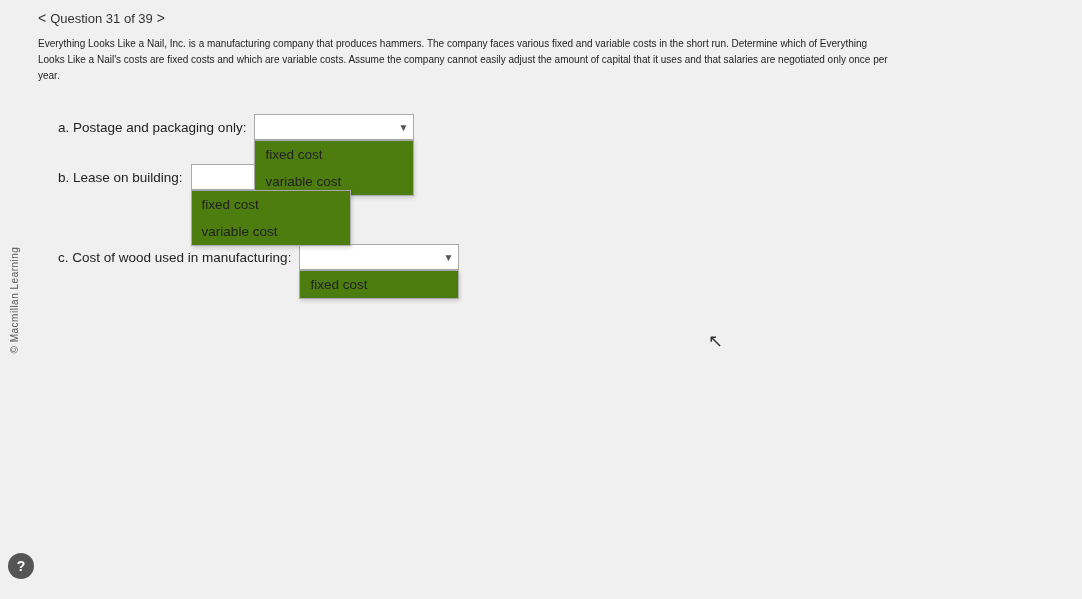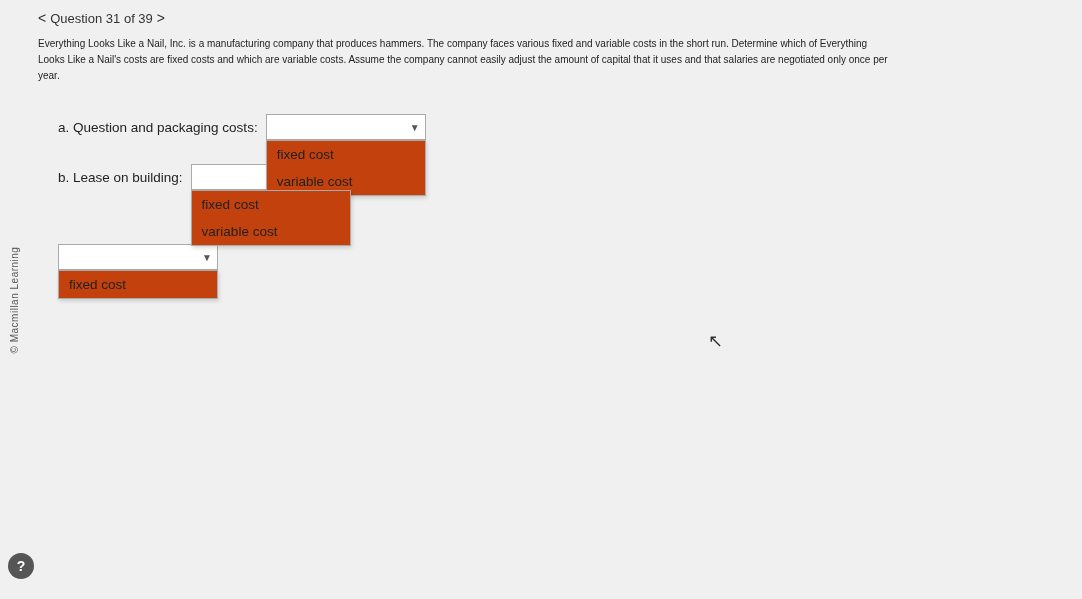--- a/index.html
+++ b/index.html
@@ -129,21 +129,21 @@
       font-size: 10px;
       color: #555;
     }
 
     .dropdown-open-list {
       position: absolute;
       top: 26px;
       left: 0;
       width: 160px;
       border: 1px solid #aaa;
-      background-color: #c2410c;
+      background-color: #4d7c0f;
       z-index: 10;
       box-shadow: 1px 2px 4px rgba(0,0,0,0.15);
     }
 
     .dropdown-option {
       padding: 6px 10px;
       font-size: 13.5px;
       color: #222;
       cursor: pointer;
     }
@@ -190,21 +190,21 @@
       <span>Question 31 of 39</span>
       <span class="nav-arrow right">&gt;</span>
     </div>
 
     <div class="question-text-block">Everything Looks Like a Nail, Inc. is a manufacturing company that produces hammers. The company faces various fixed and variable costs in the short run. Determine which of Everything Looks Like a Nail's costs are fixed costs and which are variable costs. Assume the company cannot easily adjust the amount of capital that it uses and that salaries are negotiated only once per year.</div>
 
     <div class="question-body">
 
       <div class="question-item">
         <div class="question-label">
-          <span>a. Question and packaging costs:</span>
+          <span>a. Postage and packaging only:</span>
           <div class="dropdown-container">
             <select class="dropdown-select">
               <option value=""></option>
               <option value="fixed cost">fixed cost</option>
               <option value="variable cost">variable cost</option>
             </select>
             <span class="dropdown-arrow">▼</span>
             
             <div class="dropdown-open-list">
               <div class="dropdown-option">fixed cost</div>
@@ -228,20 +228,21 @@
             <div class="dropdown-open-list">
               <div class="dropdown-option">fixed cost</div>
               <div class="dropdown-option">variable cost</div>
             </div>
           </div>
         </div>
       </div>
 
       <div class="question-item" style="margin-top: 50px;">
         <div class="question-label">
+          <span>c. Cost of wood used in manufacturing:</span>
           <div class="dropdown-container">
             <select class="dropdown-select">
               <option value=""></option>
               <option value="fixed cost">fixed cost</option>
               <option value="variable cost">variable cost</option>
             </select>
             <span class="dropdown-arrow">▼</span>
             
             <div class="dropdown-open-list" style="top:26px;">
               <div class="dropdown-option">fixed cost</div>

